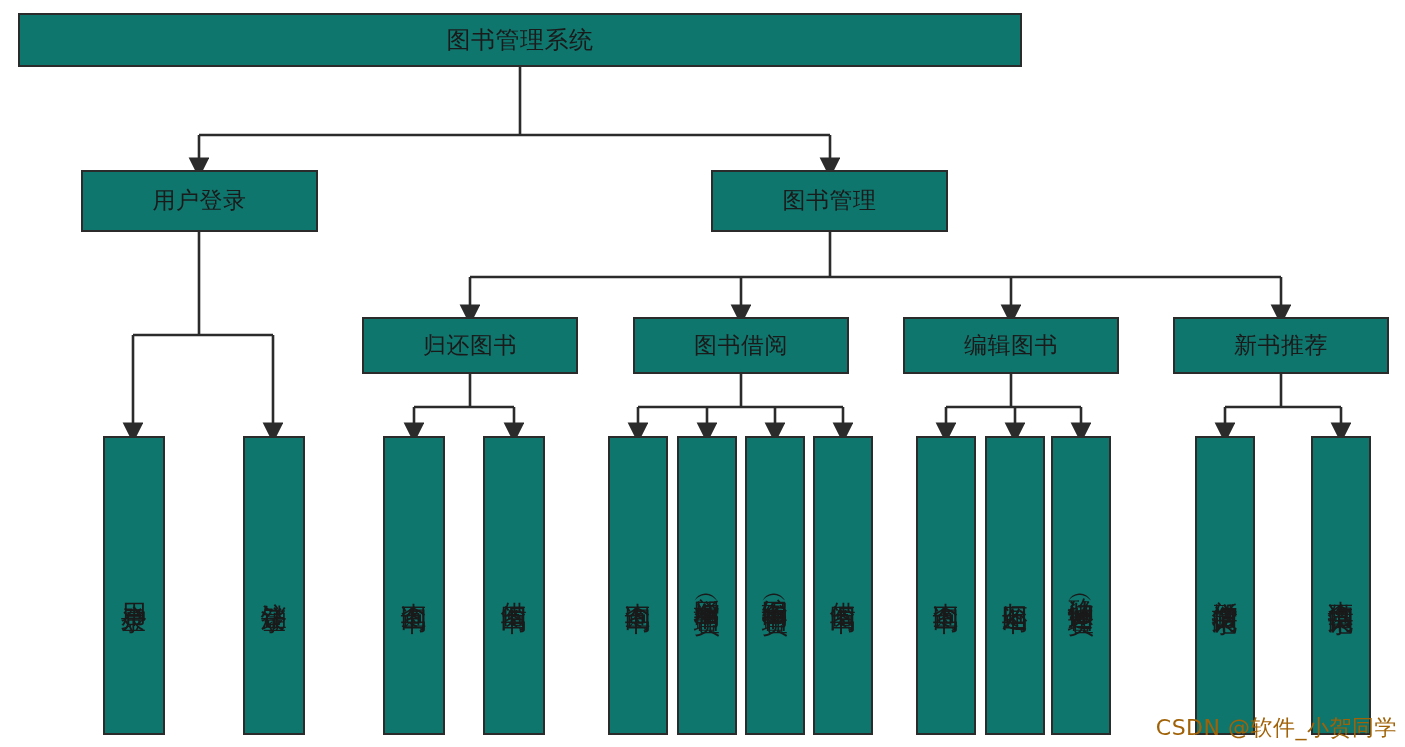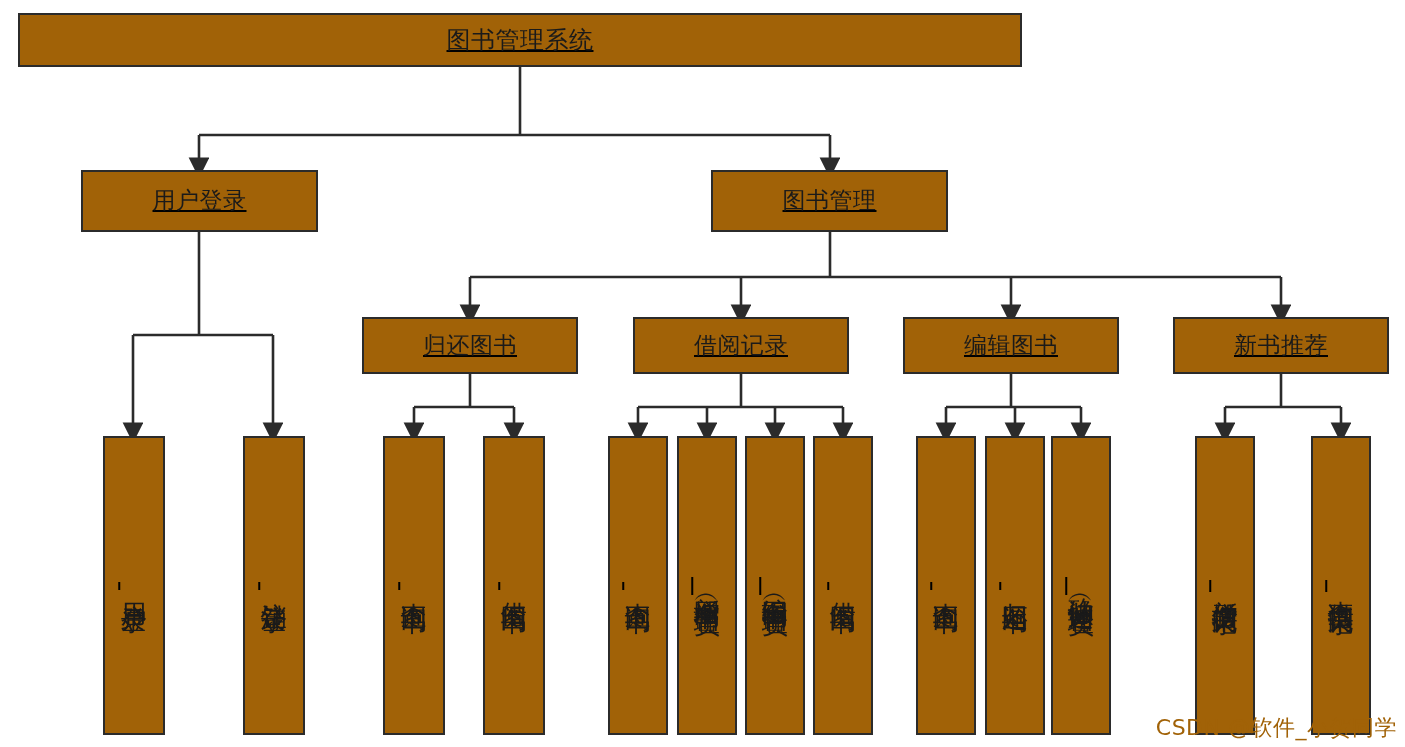--- a/index.html
+++ b/index.html
@@ -22,27 +22,26 @@
     position: absolute;
     left: 0;
     top: 0;
     width: 1405px;
     height: 747px;
     pointer-events: none;
   }
   .node {
     position: absolute;
     box-sizing: border-box;
-    background: #a16207;
+    background: #0f766e;
     border: 2px solid #2b2b2b;
     display: flex;
     align-items: center;
     justify-content: center;
     z-index: 2;
-    text-decoration: underline;
   }
   .node .label {
     color: #1a1a1a;
     text-align: center;
     line-height: 1.18;
     letter-spacing: 0.5px;
   }
   
   .node.horiz .label {
     font-size: 23px;
@@ -141,21 +140,21 @@
     <span class="label">用户登录</span>
   </div>
   <div class="node horiz" style="left:711px; top:170px; width:237px; height:62px;">
     <span class="label">图书管理</span>
   </div>
 
   <div class="node horiz" style="left:362px; top:317px; width:216px; height:57px;">
     <span class="label">归还图书</span>
   </div>
   <div class="node horiz" style="left:633px; top:317px; width:216px; height:57px;">
-    <span class="label">借阅记录</span>
+    <span class="label">图书借阅</span>
   </div>
   <div class="node horiz" style="left:903px; top:317px; width:216px; height:57px;">
     <span class="label">编辑图书</span>
   </div>
   <div class="node horiz" style="left:1173px; top:317px; width:216px; height:57px;">
     <span class="label">新书推荐</span>
   </div>
 
   <div class="node vert" style="left:103px; top:436px; width:62px; height:299px;">
     <span class="label">用户登录</span>

